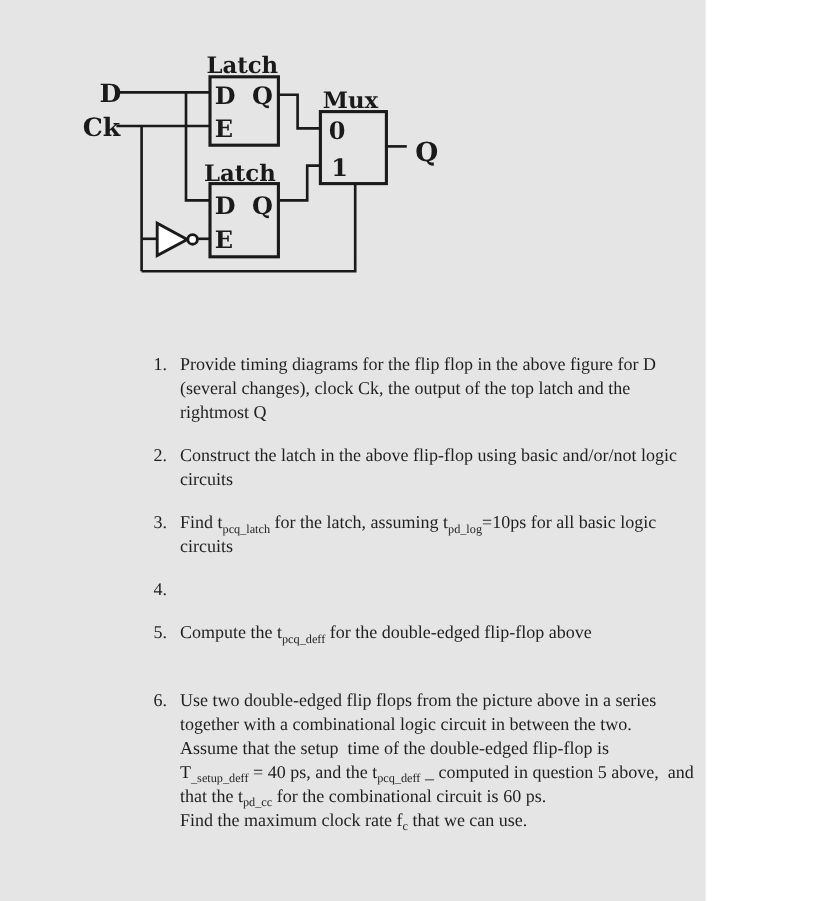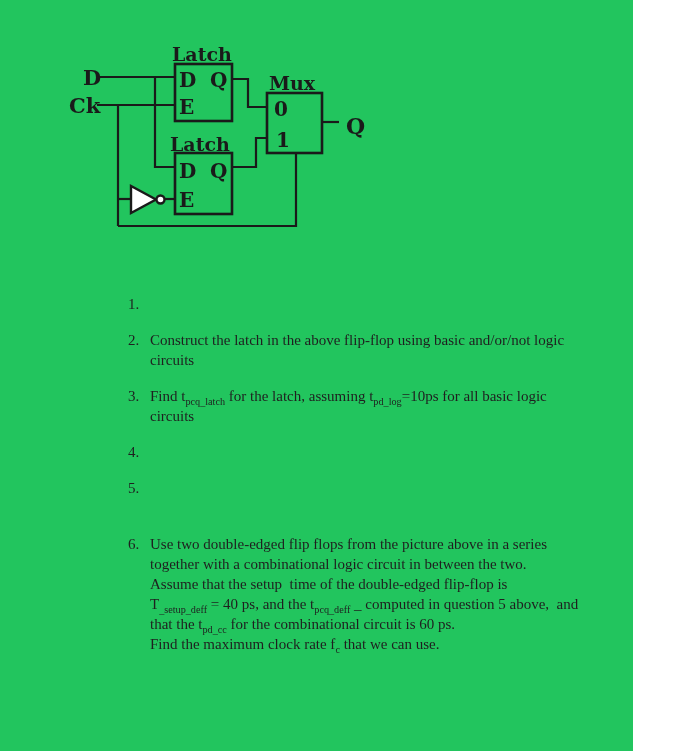--- a/index.html
+++ b/index.html
@@ -9,23 +9,23 @@
   }
   body {
     width: 679px;
     height: 751px;
     overflow: hidden;
     font-family: "Liberation Serif", serif;
     color: #212121;
   }
   .page {
     position: relative;
-    width: 633px;
+    width: 588px;
     height: 751px;
-    background: #22c55e;
+    background: #e5e5e5;
   }
   svg.circuit {
     display: block;
     width: 679px;
     height: 268px;
   }
   svg.circuit .wire {
     fill: none;
     stroke: #1a1a1a;
     stroke-width: 2.2;
@@ -111,34 +111,36 @@
     <text x="276" y="147" font-size="20">1</text>
 
     <text x="83" y="85" font-size="21">D</text>
     <text x="69" y="113" font-size="21">Ck</text>
     <text x="346" y="134" font-size="22">Q</text>
   </svg>
 
   <div class="questions">
       <div class="q-item">
         <span class="q-num">1.</span>
+        <div class="q-text">Provide timing diagrams for the flip flop in the above figure for D<br>(several changes), clock Ck, the output of the top latch and the<br>rightmost Q</div>
       </div>
       <div class="q-item">
         <span class="q-num">2.</span>
         <div class="q-text">Construct the latch in the above flip-flop using basic and/or/not logic<br>circuits</div>
       </div>
       <div class="q-item">
         <span class="q-num">3.</span>
         <div class="q-text">Find t<sub>pcq_latch</sub> for the latch, assuming t<sub>pd_log</sub>=10ps for all basic logic<br>circuits</div>
       </div>
       <div class="q-item">
         <span class="q-num">4.</span>
       </div>
       <div class="q-item">
         <span class="q-num">5.</span>
+        <div class="q-text">Compute the t<sub>pcq_deff</sub> for the double-edged flip-flop above</div>
       </div>
       <div class="q-item">
         <span class="q-num">6.</span>
         <div class="q-text">Use two double-edged flip flops from the picture above in a series<br>together with a combinational logic circuit in between the two.<br>Assume that the setup&nbsp; time of the double-edged flip-flop is<br>T<sub>_setup_deff</sub> = 40 ps, and the t<sub>pcq_deff</sub> _ computed in question 5 above,&nbsp; and<br>that the t<sub>pd_cc</sub> for the combinational circuit is 60 ps.<br>Find the maximum clock rate f<sub>c</sub> that we can use.</div>
       </div>
     </div>
 
 </div>
 
 </body></html>

